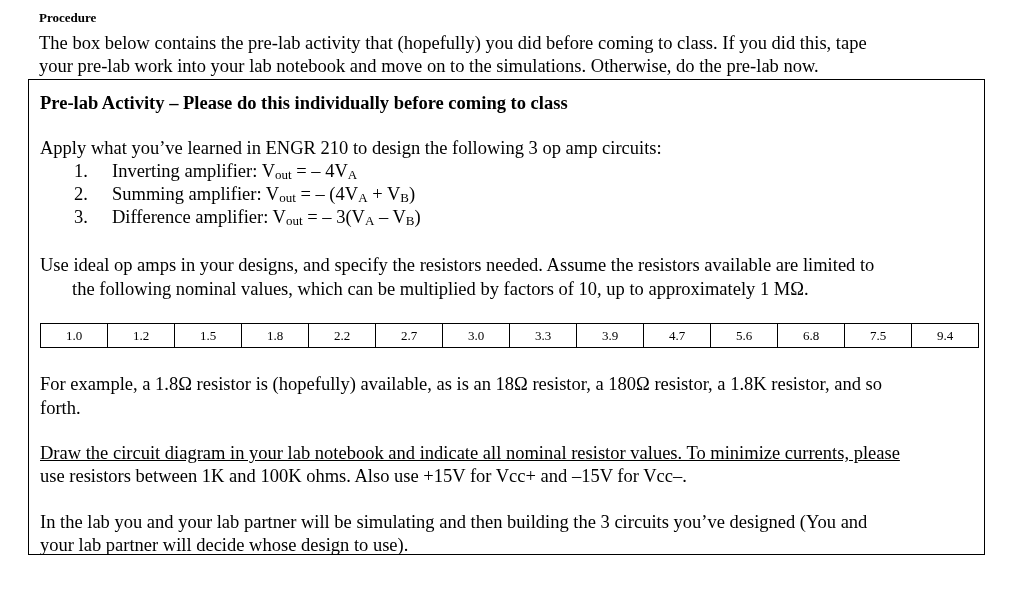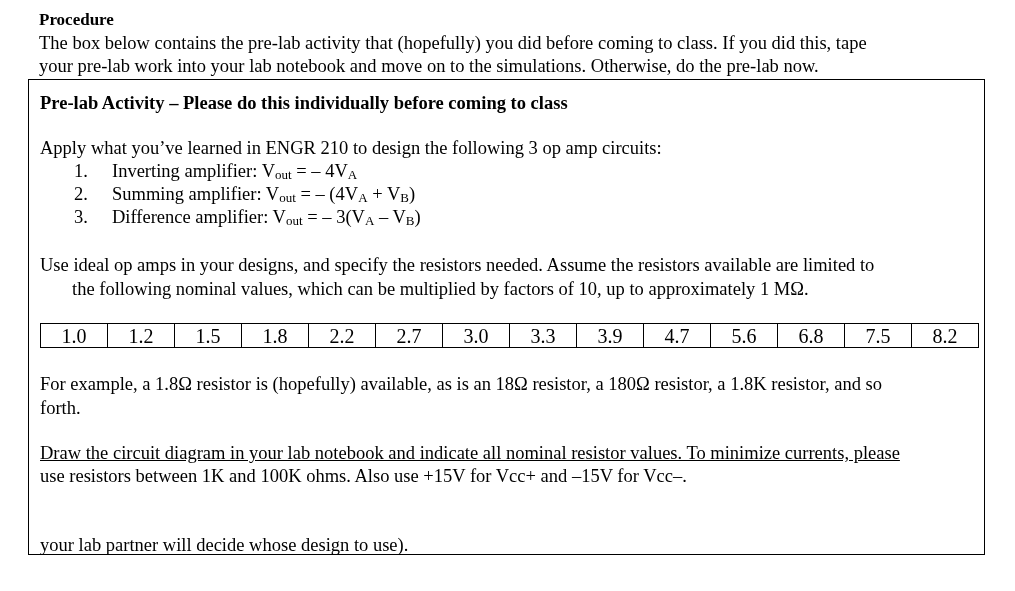--- a/index.html
+++ b/index.html
@@ -11,21 +11,21 @@
     width: 1015px;
     height: 591px;
     position: relative;
     overflow: hidden;
     font-family: "Liberation Serif", "DejaVu Serif", serif;
     color: #000;
     font-size: 18.5px;
   }
   .abs { position: absolute; white-space: nowrap; }
   .bold { font-weight: bold; }
-  .heading { left: 39px; top: 10px; font-size: 17px; }
+  .heading { left: 39px; top: 10px; font-size: 13px; }
   .intro-line1 { left: 39px; top: 33px; }
   .intro-line2 { left: 39px; top: 56px; }
 
   .box {
     position: absolute;
     left: 28px;
     top: 79px;
     width: 957px;
     height: 476px;
     border: 1.5px solid #000;
@@ -44,21 +44,21 @@
   sub { font-size: 13px; vertical-align: -2px; line-height: 0; }
 
   .use1 { top: 175px; }
   .use2 { top: 199px; margin-left: 32px; }
 
   .rtable {
     position: absolute;
     left: 11px;
     top: 243px;
     border-collapse: collapse;
-    font-size: 20px;
+    font-size: 13px;
   }
   .rtable td {
     border: 1.2px solid #000;
     width: 66px;
     height: 23px;
     padding: 0;
     text-align: center;
     line-height: 22px;
   }
 
@@ -108,25 +108,26 @@
       <td>1.8</td>
       <td>2.2</td>
       <td>2.7</td>
       <td>3.0</td>
       <td>3.3</td>
       <td>3.9</td>
       <td>4.7</td>
       <td>5.6</td>
       <td>6.8</td>
       <td>7.5</td>
-      <td>8.2</td>
+      <td>9.4</td>
     </tr>
   </tbody>
     </table>
 
   <div class="abs para ex1">For example, a 1.8Ω resistor is (hopefully) available, as is an 18Ω resistor, a 180Ω resistor, a 1.8K resistor, and so</div>
   <div class="abs para ex2">forth.</div>
 
   <div class="abs para draw1">Draw the circuit diagram in your lab notebook and indicate all nominal resistor values. To minimize currents, please</div>
   <div class="abs para draw2">use resistors between 1K and 100K ohms.  Also use +15V for Vcc+ and –15V for Vcc–.</div>
 
+  <div class="abs para lab1">In the lab you and your lab partner will be simulating and then building the 3 circuits you’ve designed (You and</div>
   <div class="abs para lab2">your lab partner will decide whose design to use).</div>
 </div>
 
 </body></html>

